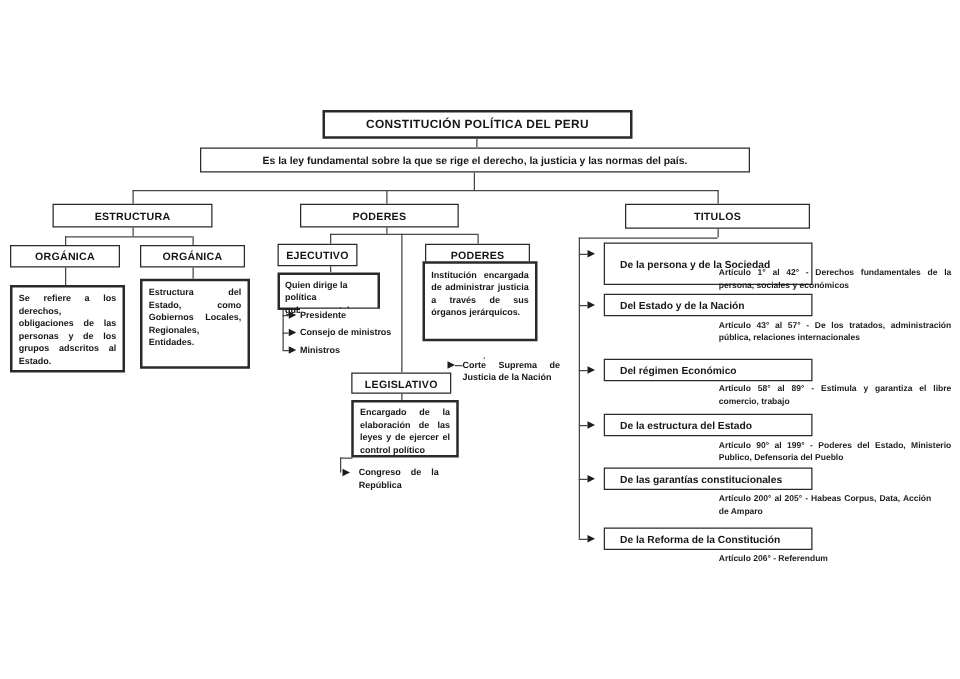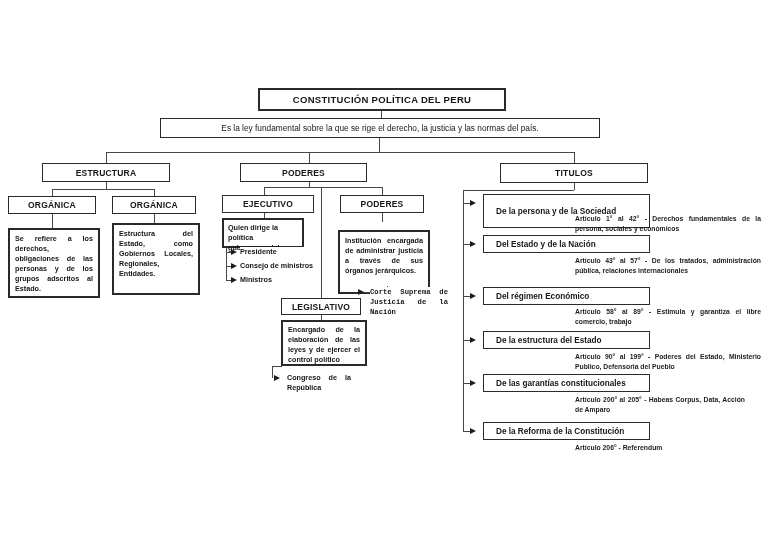--- a/index.html
+++ b/index.html
@@ -30,21 +30,21 @@
     position:absolute;background:#fff;font-weight:700;font-size:7.2px;line-height:10px;
     text-align:justify;
   }
   .article{
     position:absolute;font-weight:700;font-size:6.8px;line-height:9.5px;
     text-align:justify;color:#1d1d1d;
   }
   .hdr-lg{font-size:9.5px;letter-spacing:.3px;}
   .hdr{font-size:8.5px;letter-spacing:.2px;}
   .titlebox{font-size:8.2px;padding-left:12px;}
-  .def{font-size:8.3px;font-weight:400;}
+  .def{font-size:8.3px;font-weight:700;}
 </style>
 </head>
 <body>
 
 <div class="box thick hdr-lg" style="left:258px;top:88px;width:248px;height:23px;">CONSTITUCIÓN POLÍTICA DEL PERU</div>
 <div class="vline" style="left:381px;top:111px;height:7px;"></div>
 <div class="box def" style="left:160px;top:118px;width:440px;height:20px;">Es la ley fundamental sobre la que se rige el derecho, la justicia y las normas del país.</div>
 <div class="vline" style="left:379px;top:138px;height:14px;"></div>
 
 <div class="hline" style="left:106px;top:152px;width:469px;"></div>
@@ -66,44 +66,44 @@
 <div class="desc" style="left:8px;top:228px;width:92px;height:70px;">Se refiere a los derechos, obligaciones de las personas y de los grupos adscritos al Estado.</div>
 <div class="desc" style="left:112px;top:223px;width:88px;height:72px;">Estructura del Estado, como Gobiernos Locales, Regionales, Entidades.</div>
 
 <div class="box hdr" style="left:240px;top:163px;width:127px;height:19px;">PODERES</div>
 <div class="vline" style="left:309px;top:182px;height:5px;"></div>
 <div class="hline" style="left:264px;top:187px;width:118px;"></div>
 <div class="vline" style="left:264px;top:187px;height:8px;"></div>
 <div class="vline" style="left:382px;top:187px;height:8px;"></div>
 <div class="vline" style="left:321px;top:187px;height:111px;"></div>
 
-<div class="box hdr" style="left:222px;top:195px;width:92px;height:18px;">EJECUTIVO</div>
+<div class="box hdr" style="left:222px;top:195px;width:64px;height:18px;">EJECUTIVO</div>
 <div class="vline" style="left:264px;top:213px;height:5px;"></div>
 <div class="desc" style="left:222px;top:218px;width:82px;height:30px;text-align:left;padding:3px 4px;">Quien dirige la política gubernamental.</div>
 <div class="vline" style="left:226px;top:248px;height:32px;"></div>
 
 <div class="hline" style="left:226px;top:252px;width:5px;"></div>
 <div class="arrow-r" style="left:231px;top:248.5px;"></div>
 <div class="freetext" style="left:240px;top:247px;width:70px;text-align:left;">Presidente</div>
 
 <div class="hline" style="left:226px;top:266px;width:5px;"></div>
 <div class="arrow-r" style="left:231px;top:262.5px;"></div>
 <div class="freetext" style="left:240px;top:261px;width:75px;text-align:left;">Consejo de ministros</div>
 
 <div class="hline" style="left:226px;top:280px;width:5px;"></div>
 <div class="arrow-r" style="left:231px;top:276.5px;"></div>
 <div class="freetext" style="left:240px;top:275px;width:70px;text-align:left;">Ministros</div>
 
 <div class="box hdr" style="left:340px;top:195px;width:84px;height:18px;">PODERES</div>
 <div class="vline" style="left:382px;top:213px;height:9px;"></div>
-<div class="desc" style="left:338px;top:230px;width:92px;height:64px;">Institución encargada de administrar justicia a través de sus órganos jerárquicos.</div>
+<div class="desc" style="left:338px;top:209px;width:92px;height:64px;">Institución encargada de administrar justicia a través de sus órganos jerárquicos.</div>
 <div class="vline" style="left:387px;top:286px;height:6px;"></div>
 <div class="hline" style="left:364px;top:292px;width:23px;"></div>
 <div class="arrow-r" style="left:358px;top:288.5px;"></div>
-<div class="freetext" style="left:370px;top:287px;width:78px;font-family:Liberation Mono, monospace;">Corte Suprema de Justicia de la Nación</div>
+<div class="freetext" style="left:370px;top:287px;width:78px;">Corte Suprema de Justicia de la Nación</div>
 
 <div class="box hdr" style="left:281px;top:298px;width:80px;height:17px;">LEGISLATIVO</div>
 <div class="vline" style="left:321px;top:315px;height:5px;"></div>
 <div class="desc" style="left:281px;top:320px;width:86px;height:46px;padding:3px 5px;">Encargado de la elaboración de las leyes y de ejercer el control político</div>
 <div class="hline" style="left:272px;top:366px;width:10px;"></div>
 <div class="vline" style="left:272px;top:366px;height:12px;"></div>
 <div class="arrow-r" style="left:274px;top:374.5px;"></div>
 <div class="freetext" style="left:287px;top:373px;width:64px;">Congreso de la República</div>
 
 <div class="box hdr" style="left:500px;top:163px;width:148px;height:20px;">TITULOS</div>

